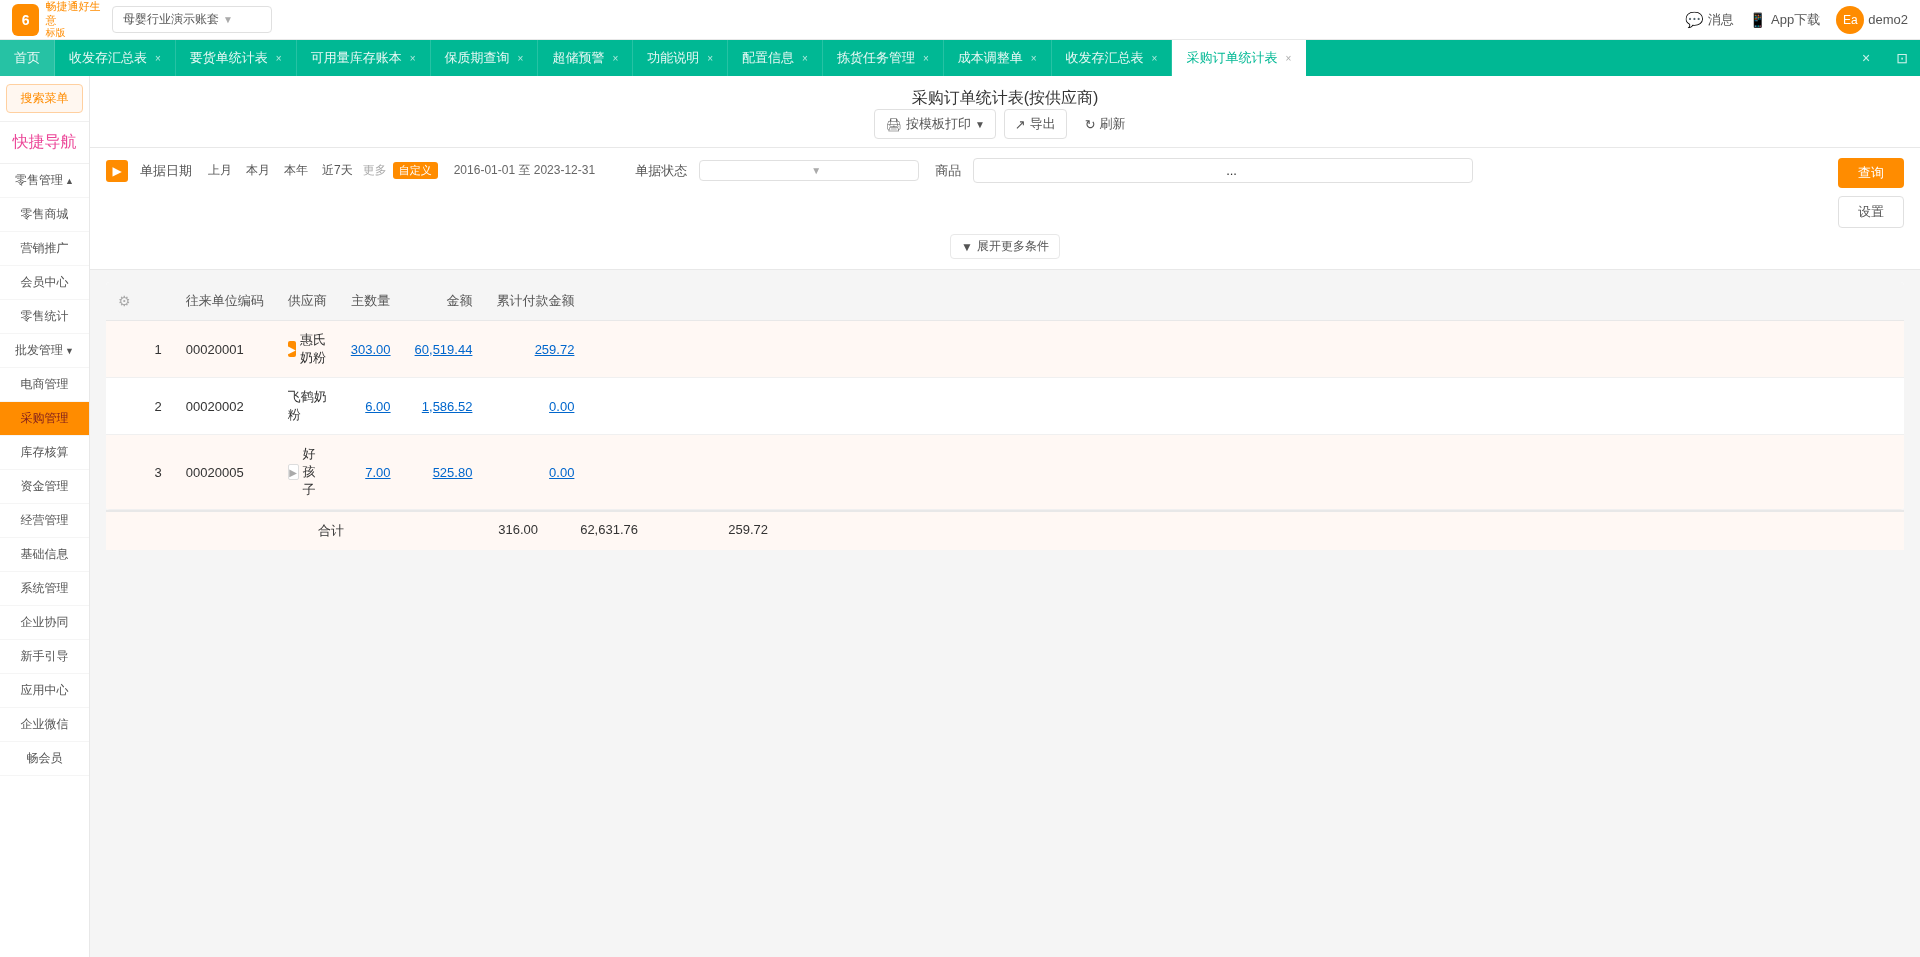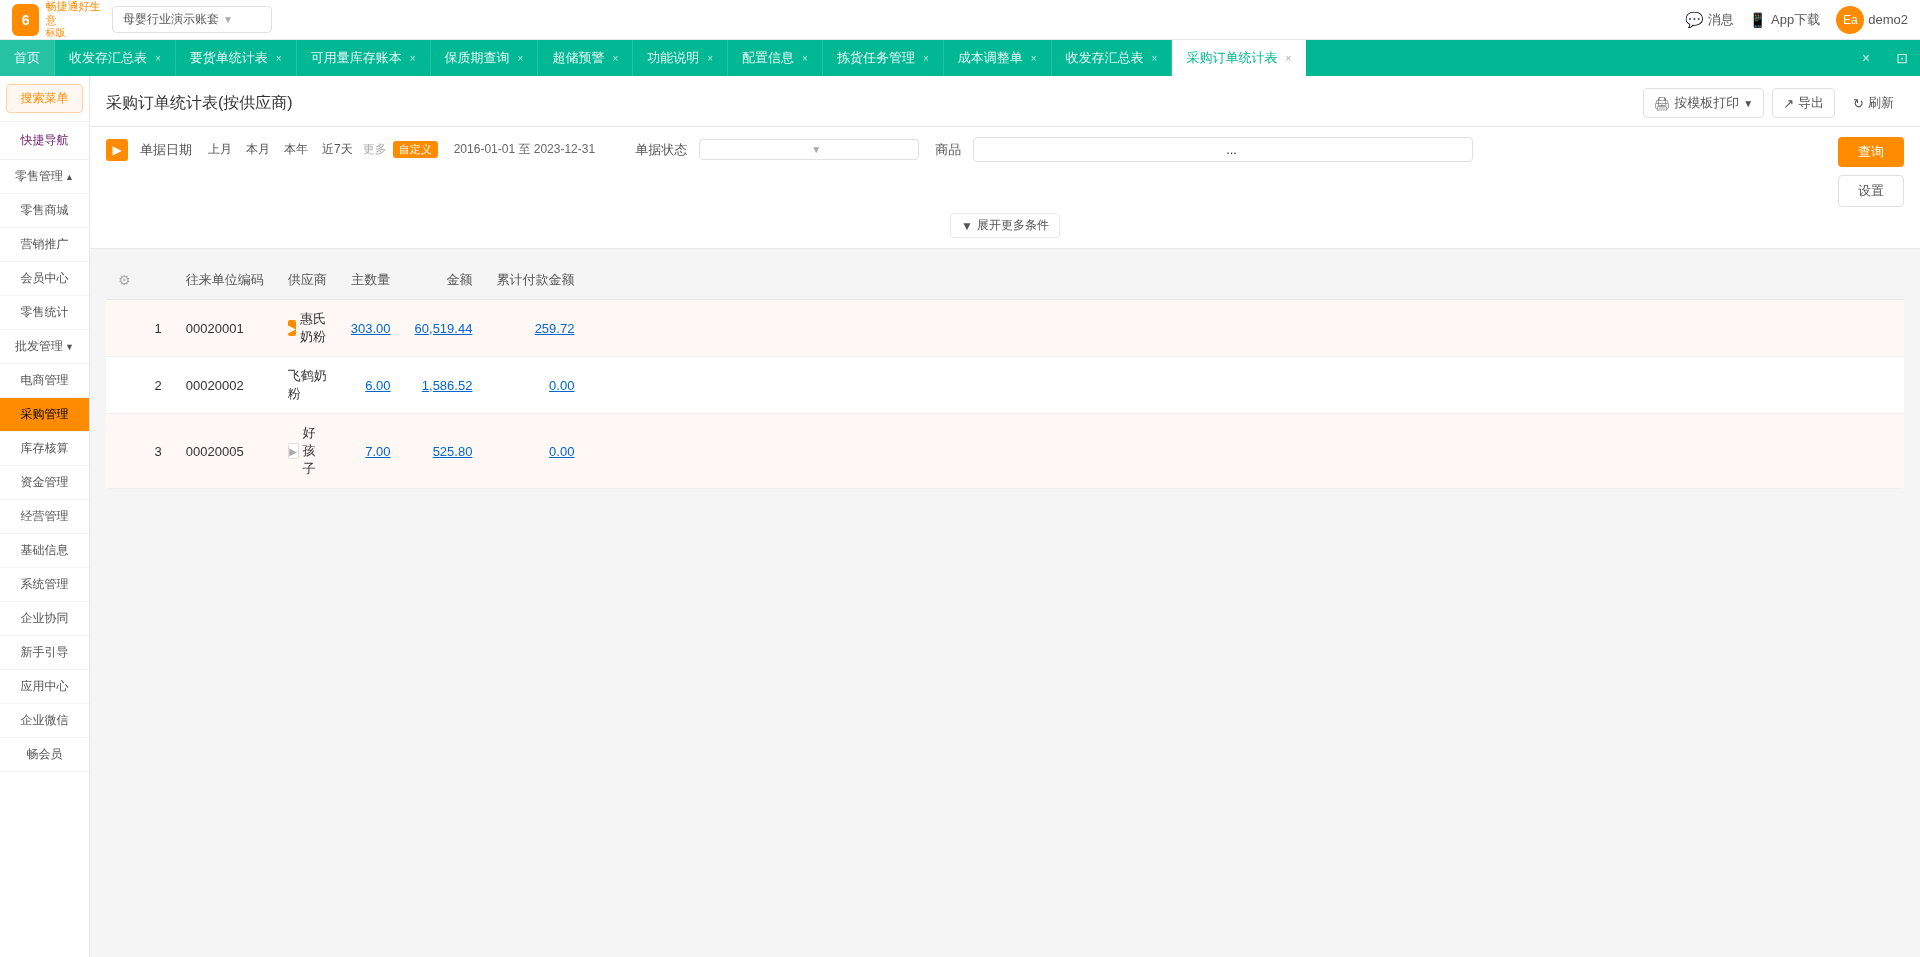--- a/index.html
+++ b/index.html
@@ -28,31 +28,31 @@
 
     
     .main-layout { display: flex; height: calc(957px - 40px - 36px); }
 
     
     .sidebar { width: 90px; background: #fff; border-right: 1px solid #e8e8e8; display: flex; flex-direction: column; overflow-y: auto; }
     .sidebar::-webkit-scrollbar { width: 0; }
     .sidebar-search { padding: 8px 6px; border-bottom: 1px solid #f0f0f0; }
     .sidebar-search-btn { width: 100%; padding: 5px 4px; background: #fff7f0; border: 1px solid #ffd0a0; border-radius: 4px; color: #ff8c00; font-size: 12px; cursor: pointer; text-align: center; }
     .sidebar-nav { padding: 4px 0; border-bottom: 1px solid #f0f0f0; }
-    .sidebar-nav-btn { width: 100%; padding: 6px 4px; background: none; border: none; color: #701a75; font-size: 12px; cursor: pointer; text-align: center; }
+    .sidebar-nav-btn { width: 100%; padding: 6px 4px; background: none; border: none; color: #ec4899; font-size: 16px; cursor: pointer; text-align: center; }
     .sidebar-item { padding: 8px 4px; text-align: center; cursor: pointer; font-size: 12px; color: #555; border-bottom: 1px solid #f5f5f5; position: relative; }
-    .sidebar-item.active { background: #ff8c00; color: #000000; }
+    .sidebar-item.active { background: #ff8c00; color: #7f1d1d; }
     .sidebar-item.has-sub { display: flex; align-items: center; justify-content: center; gap: 2px; }
     .sidebar-item .sub-arrow { font-size: 9px; }
 
     
     .content { flex: 1; display: flex; flex-direction: column; overflow: hidden; }
 
     
-    .page-header { padding: 12px 16px 8px; background: #fff; border-bottom: 1px solid #e8e8e8; display: flex; align-items: center; justify-content: space-between; }
+    .page-header { padding: 12px 16px 8px; background: #fff; border-bottom: 1px solid #e8e8e8; display: flex; align-items: center; justify-content: space-between; flex-direction: column; }
     .page-title { font-size: 16px; font-weight: 500; color: #333; }
     .header-actions { display: flex; align-items: center; gap: 8px; }
     .btn-print { display: flex; align-items: center; gap: 4px; padding: 5px 10px; border: 1px solid #e0e0e0; border-radius: 4px; background: #fff; font-size: 13px; cursor: pointer; color: #555; }
     .btn-export { display: flex; align-items: center; gap: 4px; padding: 5px 10px; border: 1px solid #e0e0e0; border-radius: 4px; background: #fff; font-size: 13px; cursor: pointer; color: #555; }
     .btn-refresh { display: flex; align-items: center; gap: 4px; padding: 5px 10px; border: none; background: none; font-size: 13px; cursor: pointer; color: #555; }
 
     
     .filter-area { background: #fff; padding: 10px 16px; border-bottom: 1px solid #e8e8e8; }
     .filter-row { display: flex; align-items: center; gap: 12px; flex-wrap: wrap; }
     .filter-label { font-size: 13px; color: #555; white-space: nowrap; }
@@ -378,16 +378,25 @@
               </div>
             </td>
             <td class="number" style="text-align:right;">7.00</td>
             <td class="number" style="text-align:right;">525.80</td>
             <td class="number" style="text-align:right;">0.00</td>
             <td></td>
           </tr>
         </tbody>
       </table>
 
+      <div class="table-footer">
+        <div style="width:30px;"></div>
+        <div style="width:30px;"></div>
+        <div style="min-width:140px;"></div>
+        <div style="min-width:140px; font-weight:500;">合计</div>
+        <div style="min-width:100px; text-align:right; padding-right:20px;">316.00</div>
+        <div style="min-width:100px; text-align:right; padding-right:20px;">62,631.76</div>
+        <div style="min-width:130px; text-align:right; padding-right:20px;">259.72</div>
+      </div>
     </div>
 
   </div>
 </div>
 
 </body></html>

